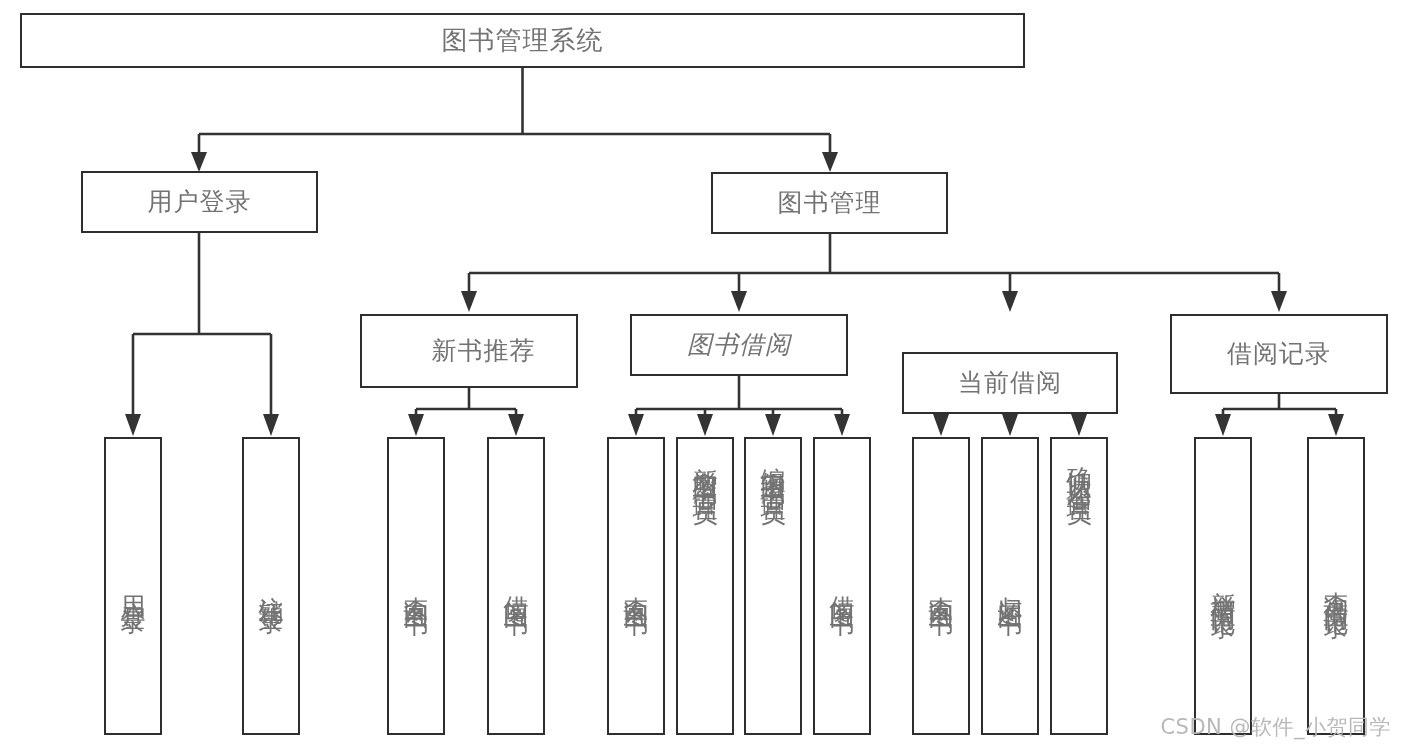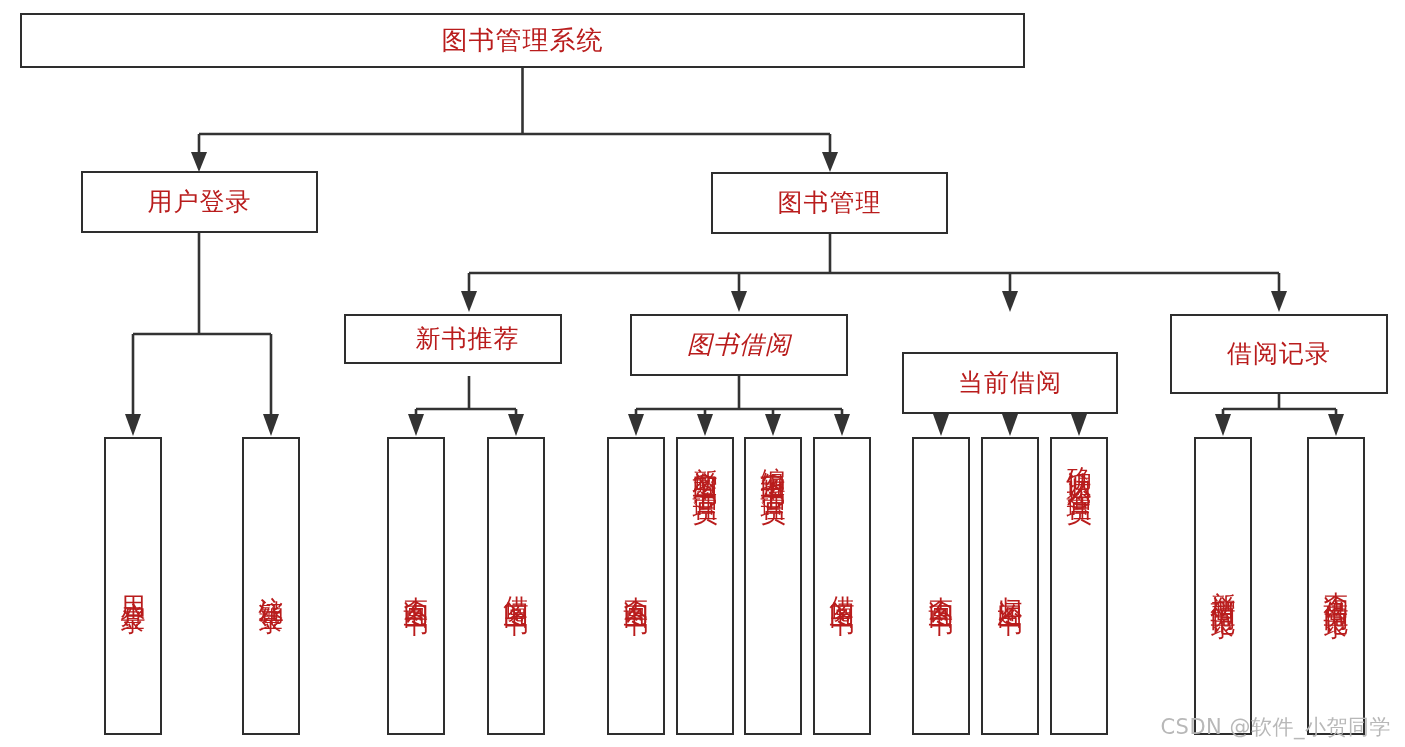--- a/index.html
+++ b/index.html
@@ -54,21 +54,21 @@
     border: 2.6px solid #2e2e2e;
     display: flex;
     align-items: center;
     justify-content: center;
     color: #1b1b1b;
   }
   .node .node-label {
     display: block;
     text-align: center;
     line-height: 1.12;
-    color: #b91c1c;
+    color: #737373;
     white-space: pre-wrap;
   }
 
   
   .node.horizontal .node-label {
     font-size: 25px;
     letter-spacing: 1px;
   }
   .node.root .node-label {
     font-size: 26px;
@@ -181,21 +181,21 @@
   </div>
 
   <div class="node horizontal" style="left:81px; top:171px; width:237px; height:62px;">
     <span class="node-label">用户登录</span>
   </div>
 
   <div class="node horizontal" style="left:711px; top:172px; width:237px; height:62px;">
     <span class="node-label">图书管理</span>
   </div>
 
-  <div class="node horizontal" style="left:344px; top:314px; width:218px; height:50px;padding-left:29px;">
+  <div class="node horizontal" style="left:360px; top:314px; width:218px; height:74px;padding-left:29px;">
     <span class="node-label">新书推荐</span>
   </div>
 
   <div class="node horizontal" style="left:630px; top:314px; width:218px; height:62px;font-style:italic;">
     <span class="node-label">图书借阅</span>
   </div>
 
   <div class="node horizontal" style="left:902px; top:314px; width:216px; height:62px;margin-top:38px;">
     <span class="node-label">当前借阅</span>
   </div>

